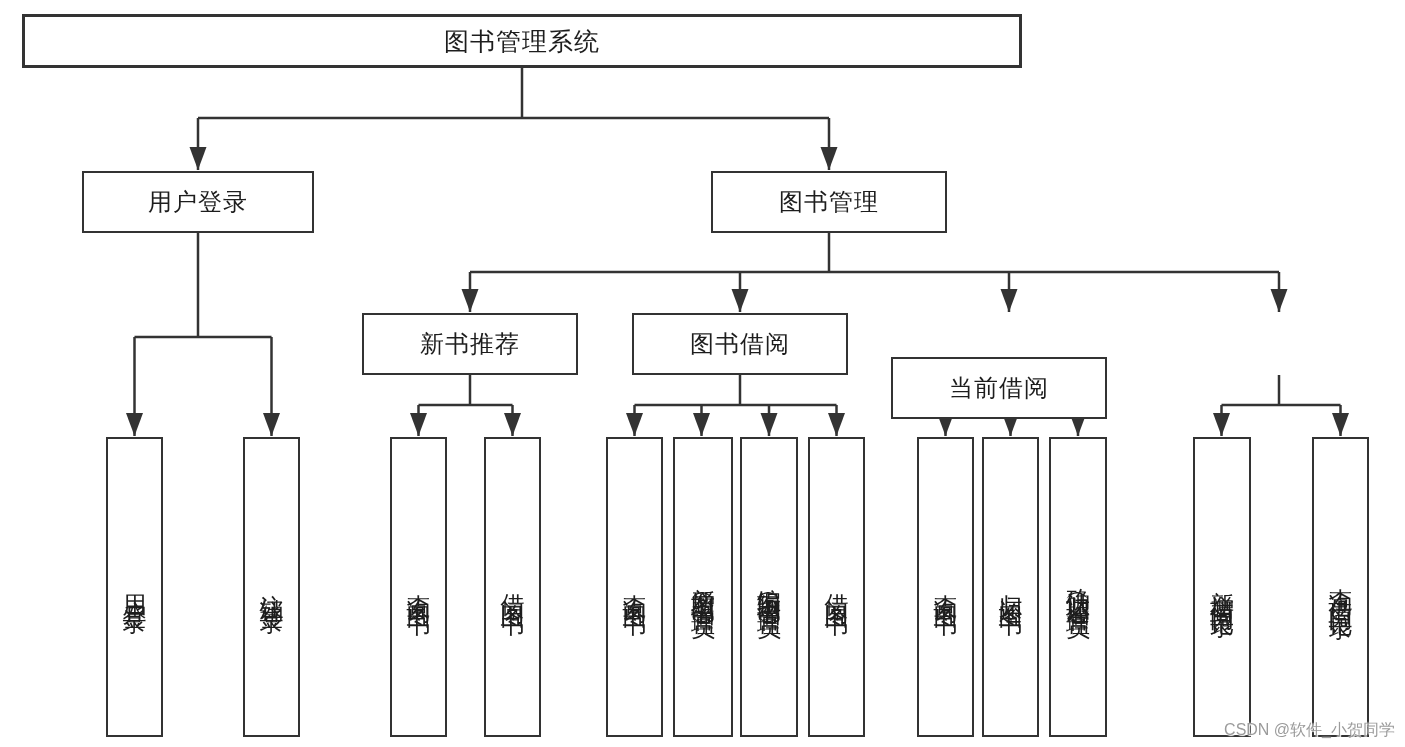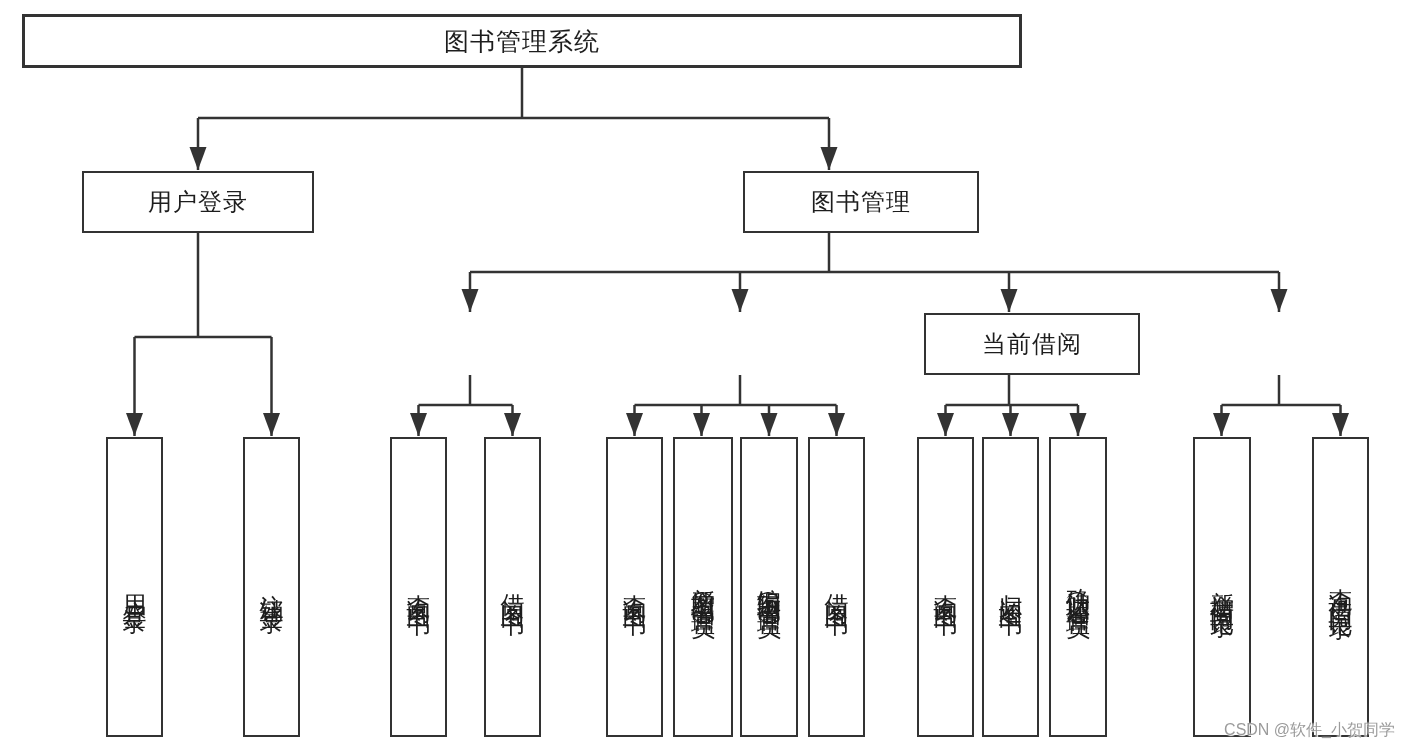--- a/index.html
+++ b/index.html
@@ -31,25 +31,25 @@
     align-items: center;
     justify-content: center;
     text-align: center;
     z-index: 2;
     font-size: 24px;
     letter-spacing: 1px;
     line-height: 1;
   }
   #root-box  { left: 22px;  top: 14px;  width: 1000px; height: 54px; border-width: 3px; font-size: 25px; }
   #l2-user   { left: 82px;  top: 171px; width: 232px;  height: 62px; }
-  #l2-book   { left: 743px; top: 171px; width: 236px;  height: 62px; }
+  #l2-book   { left: 711px; top: 171px; width: 236px;  height: 62px; }
   .l3        { top: 313px;  height: 62px; }
   #l3-0 { left: 362px;  width: 216px; }
   #l3-1 { left: 632px;  width: 216px; }
-  #l3-2 { left: 924px;  width: 216px; }
+  #l3-2 { left: 891px;  width: 216px; margin-top: 44px; }
   #l3-3 { left: 1171px; width: 215px; }
   .leaf {
     top: 437px;
     height: 300px;
     width: 57px;
     writing-mode: vertical-rl;
     text-orientation: mixed;
     font-size: 24px;
     letter-spacing: 6px;
     padding: 4px 0;
@@ -131,20 +131,22 @@
       <path d="M1221.5,405 V436" marker-end="url(#ah)"></path>
       <path d="M1340.5,405 V436" marker-end="url(#ah)"></path>
     </g>
   </svg>
 
   <div class="box" id="root-box">图书管理系统</div>
 
   <div class="box" id="l2-user">用户登录</div>
   <div class="box" id="l2-book">图书管理</div>
 
+  <div class="box l3" id="l3-0">新书推荐</div>
+  <div class="box l3" id="l3-1">图书借阅</div>
   <div class="box l3" id="l3-2">当前借阅</div>
 
   <div class="box leaf" id="leaf-0">用户登录</div>
   <div class="box leaf" id="leaf-1">注销登录</div>
   <div class="box leaf" id="leaf-2">查询图书</div>
   <div class="box leaf" id="leaf-3">借阅图书</div>
   <div class="box leaf" id="leaf-4">查询图书</div>
   <div class="box leaf" id="leaf-5">新增图书（管理员）</div>
   <div class="box leaf" id="leaf-6">编辑图书（管理员）</div>
   <div class="box leaf" id="leaf-7">借阅图书</div>

